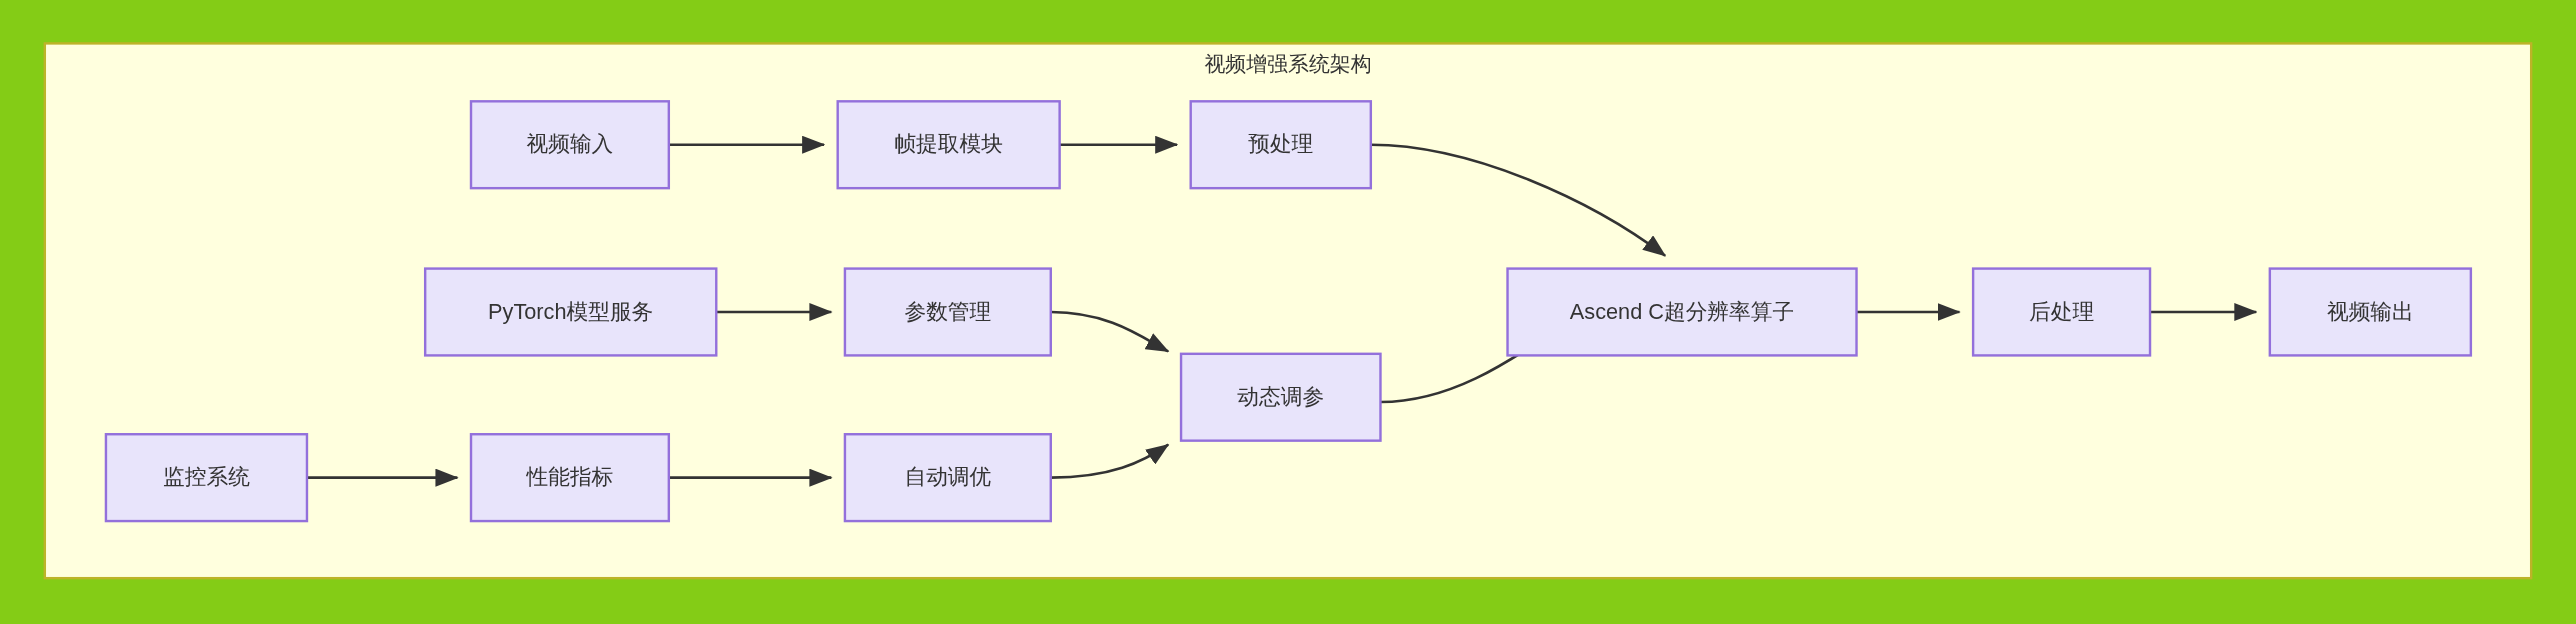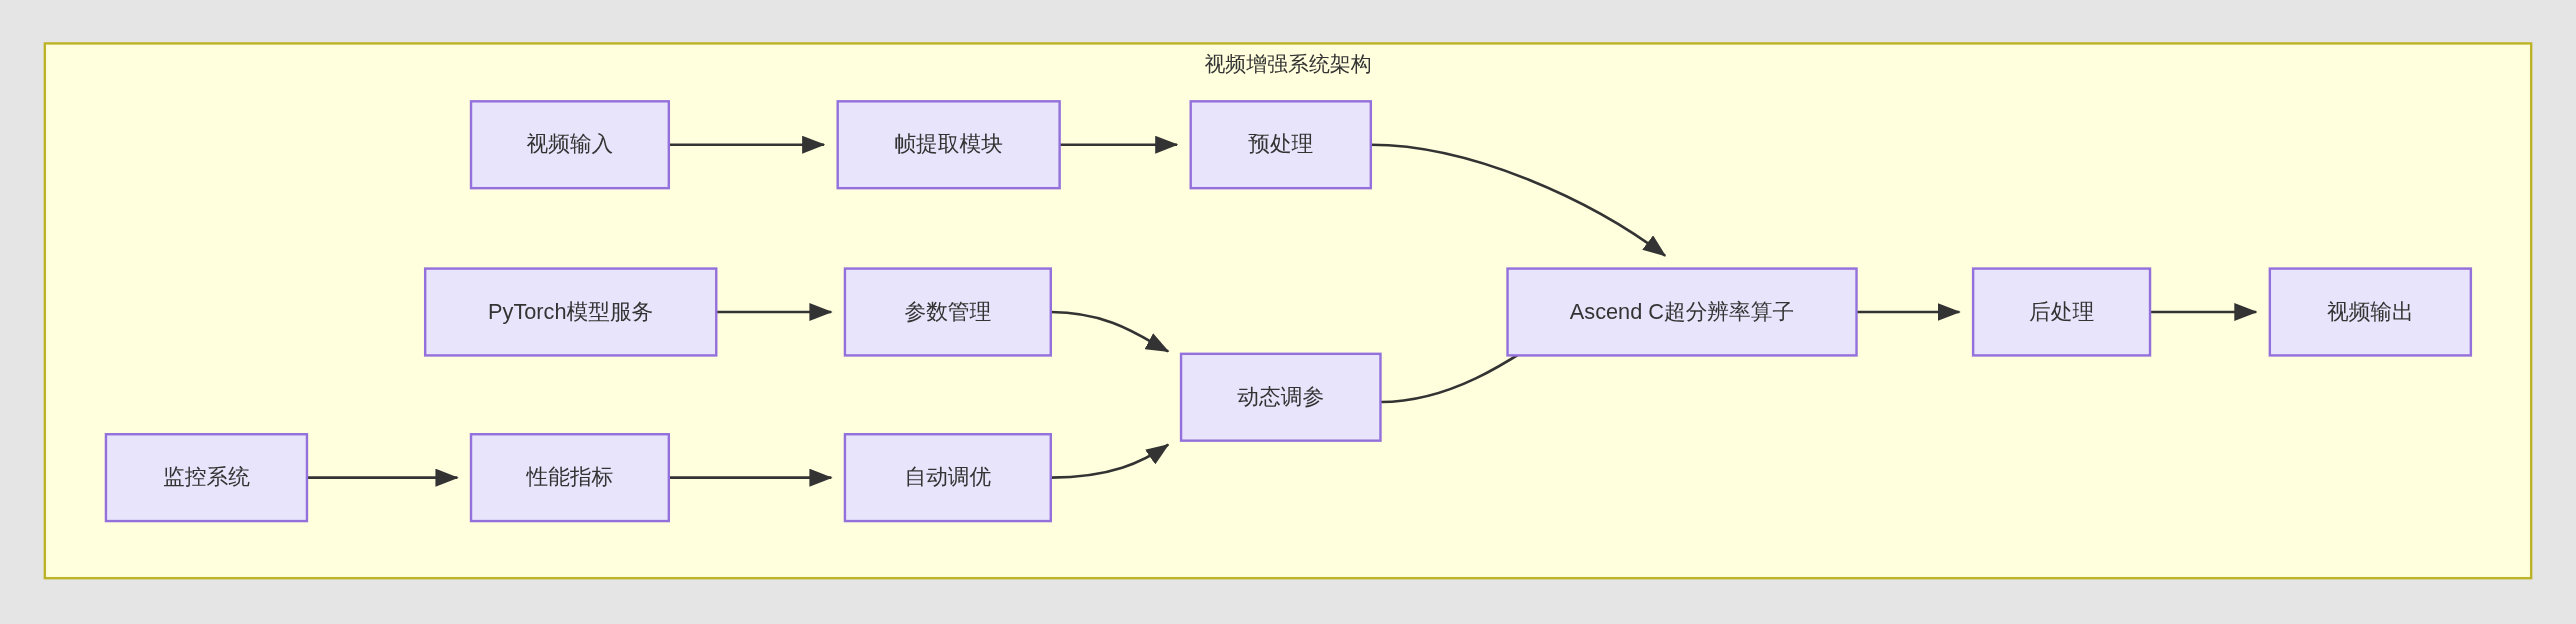--- a/index.html
+++ b/index.html
@@ -4,21 +4,21 @@
 <style>
   html, body {
     margin: 0;
     padding: 0;
     background: #ffffff;
   }
   #stage {
     position: relative;
     width: 2576px;
     height: 624px;
-    background: #e5e5e5;
+    background: #84cc16;
     font-family: "Liberation Sans", "DejaVu Sans", sans-serif;
     overflow: hidden;
   }
   #flow-svg {
     position: absolute;
     left: 0;
     top: 0;
     width: 2576px;
     height: 624px;
     display: block;

